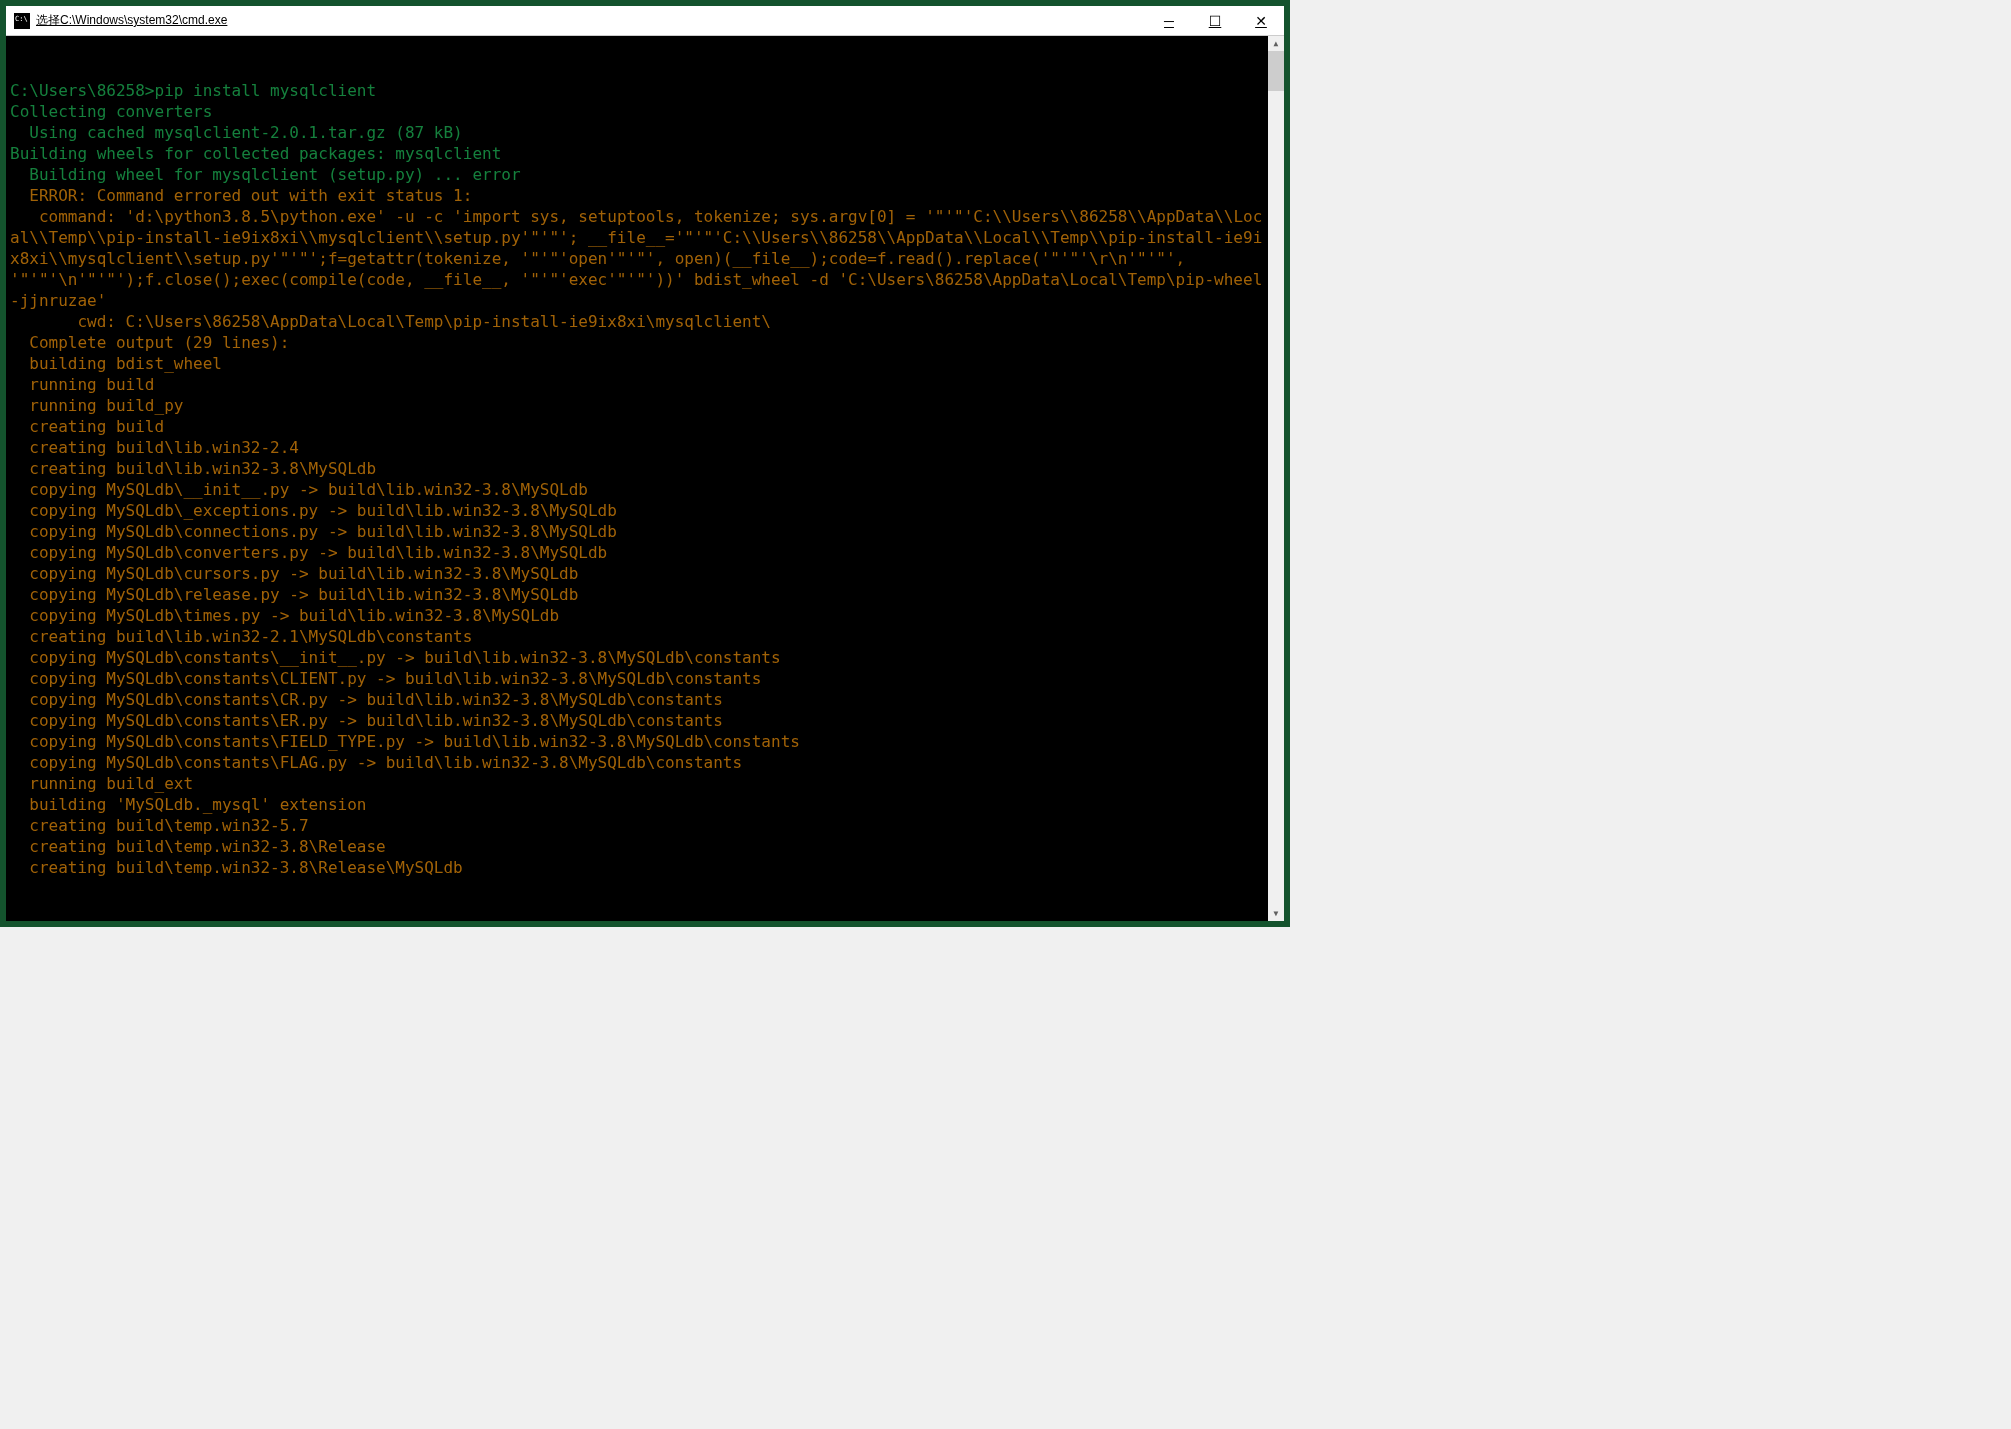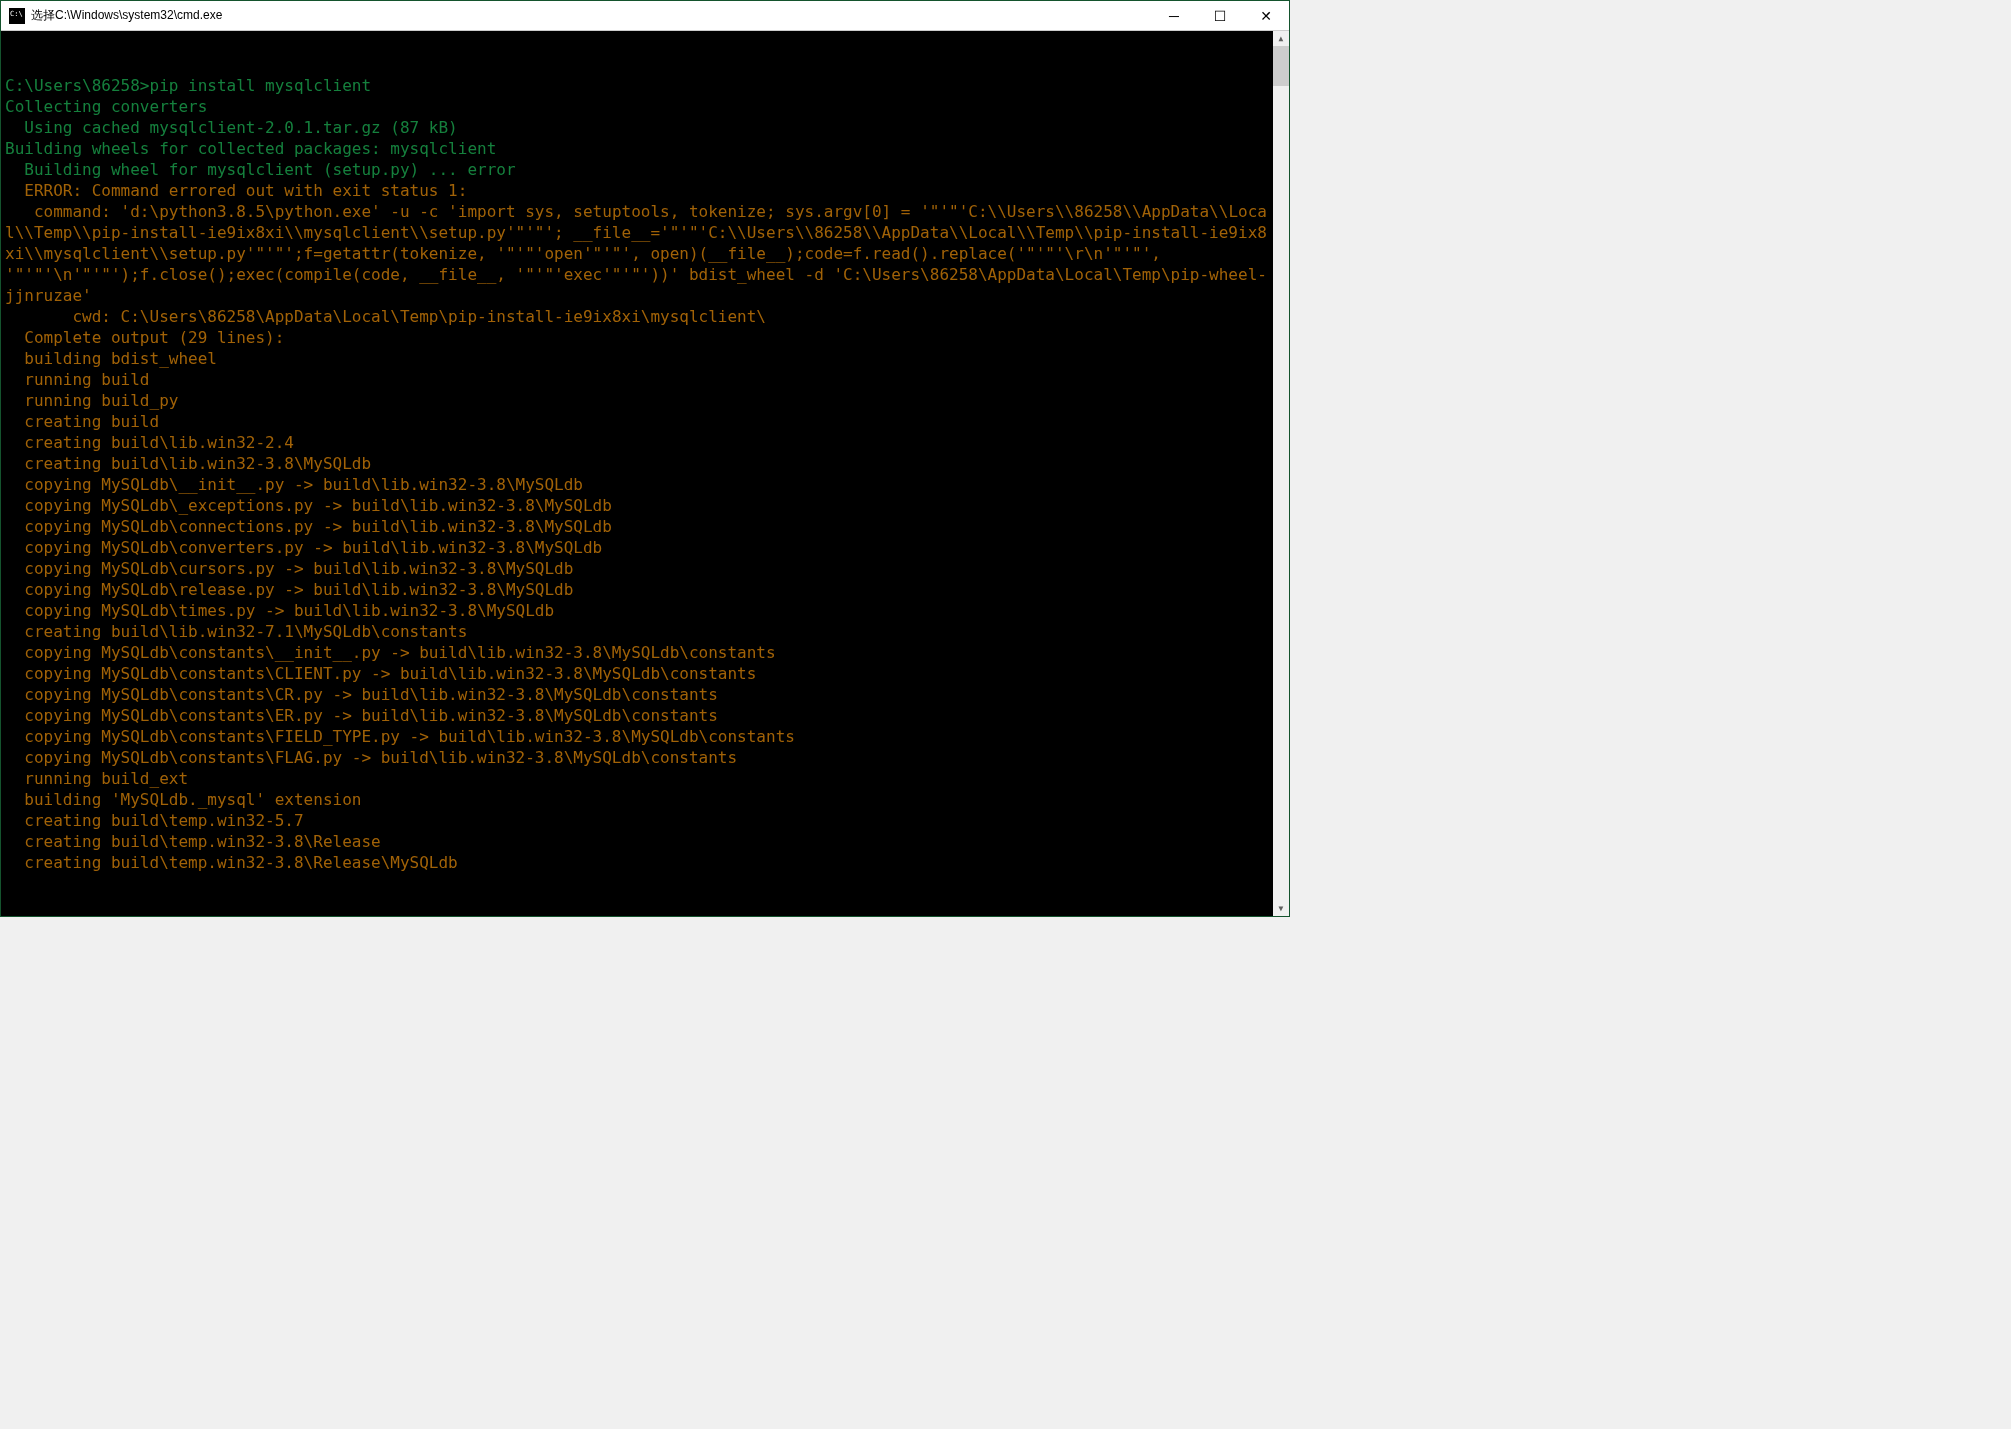--- a/index.html
+++ b/index.html
@@ -8,22 +8,23 @@
       box-sizing: border-box;
     }
     body {
       font-family: 'Microsoft YaHei', 'SimSun', sans-serif;
       background: #f0f0f0;
       overflow: hidden;
     }
     .window {
       width: 1290px;
       background: white;
-      border: 1px solid #14532d;
+      border: 6px solid #14532d;
       position: relative;
+      text-decoration: underline;
     }
     .titlebar {
       height: 30px;
       background: #fff;
       display: flex;
       align-items: center;
       border-bottom: 1px solid #ccc;
     }
     .titlebar-icon {
       width: 16px;
@@ -154,21 +155,21 @@
 <span class="red-text">  creating build</span>
 <span class="red-text">  creating build\lib.win32-2.4</span>
 <span class="red-text">  creating build\lib.win32-3.8\MySQLdb</span>
 <span class="red-text">  copying MySQLdb\__init__.py -&gt; build\lib.win32-3.8\MySQLdb</span>
 <span class="red-text">  copying MySQLdb\_exceptions.py -&gt; build\lib.win32-3.8\MySQLdb</span>
 <span class="red-text">  copying MySQLdb\connections.py -&gt; build\lib.win32-3.8\MySQLdb</span>
 <span class="red-text">  copying MySQLdb\converters.py -&gt; build\lib.win32-3.8\MySQLdb</span>
 <span class="red-text">  copying MySQLdb\cursors.py -&gt; build\lib.win32-3.8\MySQLdb</span>
 <span class="red-text">  copying MySQLdb\release.py -&gt; build\lib.win32-3.8\MySQLdb</span>
 <span class="red-text">  copying MySQLdb\times.py -&gt; build\lib.win32-3.8\MySQLdb</span>
-<span class="red-text">  creating build\lib.win32-7.1\MySQLdb\constants</span>
+<span class="red-text">  creating build\lib.win32-2.1\MySQLdb\constants</span>
 <span class="red-text">  copying MySQLdb\constants\__init__.py -&gt; build\lib.win32-3.8\MySQLdb\constants</span>
 <span class="red-text">  copying MySQLdb\constants\CLIENT.py -&gt; build\lib.win32-3.8\MySQLdb\constants</span>
 <span class="red-text">  copying MySQLdb\constants\CR.py -&gt; build\lib.win32-3.8\MySQLdb\constants</span>
 <span class="red-text">  copying MySQLdb\constants\ER.py -&gt; build\lib.win32-3.8\MySQLdb\constants</span>
 <span class="red-text">  copying MySQLdb\constants\FIELD_TYPE.py -&gt; build\lib.win32-3.8\MySQLdb\constants</span>
 <span class="red-text">  copying MySQLdb\constants\FLAG.py -&gt; build\lib.win32-3.8\MySQLdb\constants</span>
 <span class="red-text">  running build_ext</span>
 <span class="red-text">  building 'MySQLdb._mysql' extension</span>
 <span class="red-text">  creating build\temp.win32-5.7</span>
 <span class="red-text">  creating build\temp.win32-3.8\Release</span>

